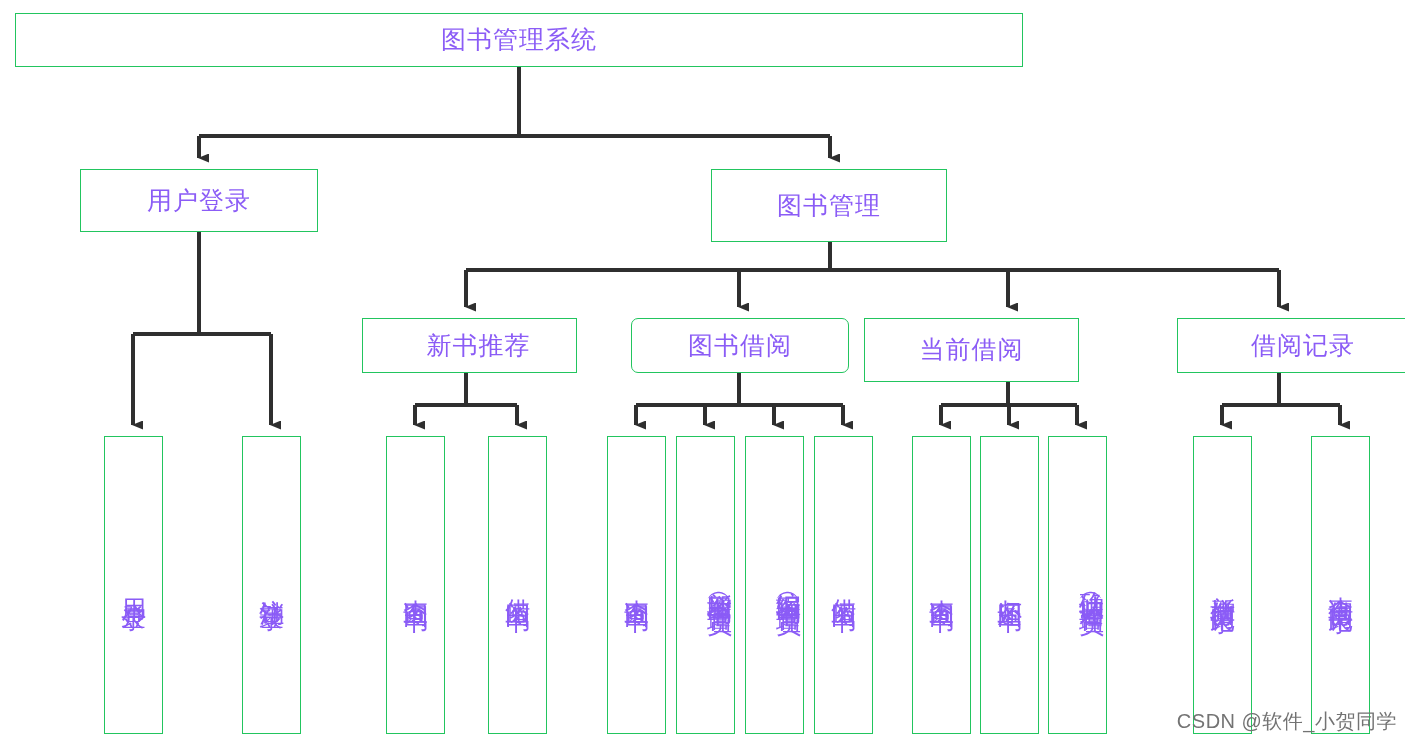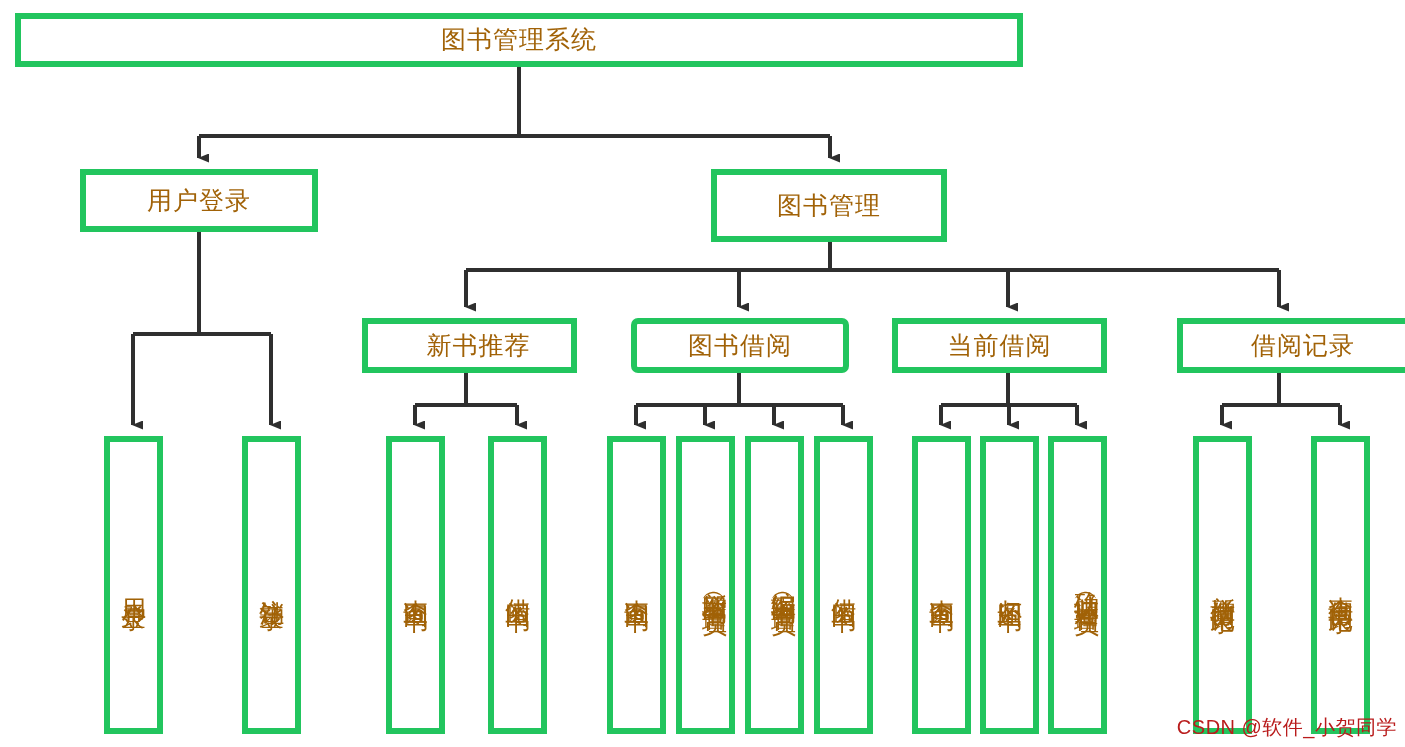--- a/index.html
+++ b/index.html
@@ -22,25 +22,25 @@
     position: absolute;
     left: 0;
     top: 0;
     width: 1405px;
     height: 747px;
   }
   .node {
     position: absolute;
     box-sizing: border-box;
     background: #ffffff;
-    border: 6px solid #22c55e;
+    border: 1px solid #22c55e;
     display: flex;
     align-items: center;
     justify-content: center;
-    color: #a16207;
+    color: #8b5cf6;
     line-height: 1.18;
     text-align: left;
     z-index: 3;
   }
   .node.horiz {
     font-size: 25px;
     letter-spacing: 1px;
   }
   .node.vert {
     writing-mode: vertical-rl;
@@ -60,23 +60,23 @@
   }
   #node-root {
     left: 15px;
     top: 13px;
     width: 1008px;
     height: 54px;
   }
   #watermark {
     position: absolute;
     right: 8px;
-    bottom: 6px;
+    bottom: 12px;
     font-size: 20px;
-    color: #b91c1c;
+    color: #737373;
     letter-spacing: 0.5px;
     z-index: 6;
     white-space: nowrap;
     font-family: "Liberation Sans", "DejaVu Sans", sans-serif;
   }
 </style>
 </head>
 <body>
 
 <div id="diagram-root">
@@ -145,21 +145,21 @@
   <div class="node horiz" style="left:711px; top:169px; width:236px; height:73px;">
     <span class="node-label">图书管理</span>
   </div>
 
   <div class="node horiz" style="left:362px; top:318px; width:215px; height:55px;padding-left:18px;">
     <span class="node-label">新书推荐</span>
   </div>
   <div class="node horiz" style="left:631px; top:318px; width:218px; height:55px;border-radius:7px;">
     <span class="node-label">图书借阅</span>
   </div>
-  <div class="node horiz" style="left:892px; top:318px; width:215px; height:55px;">
+  <div class="node horiz" style="left:864px; top:318px; width:215px; height:64px;">
     <span class="node-label">当前借阅</span>
   </div>
   <div class="node horiz" style="left:1177px; top:318px; width:252px; height:55px;">
     <span class="node-label">借阅记录</span>
   </div>
 
   <div class="node vert" style="left:104px; top:436px; width:59px; height:298px; align-items:center;">
     <span class="node-label">用户登录</span>
   </div>
   <div class="node vert" style="left:242px; top:436px; width:59px; height:298px; align-items:center;">

